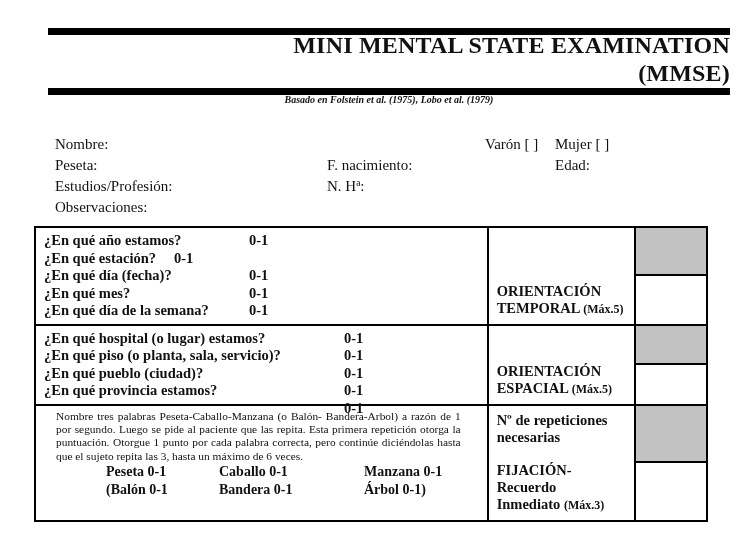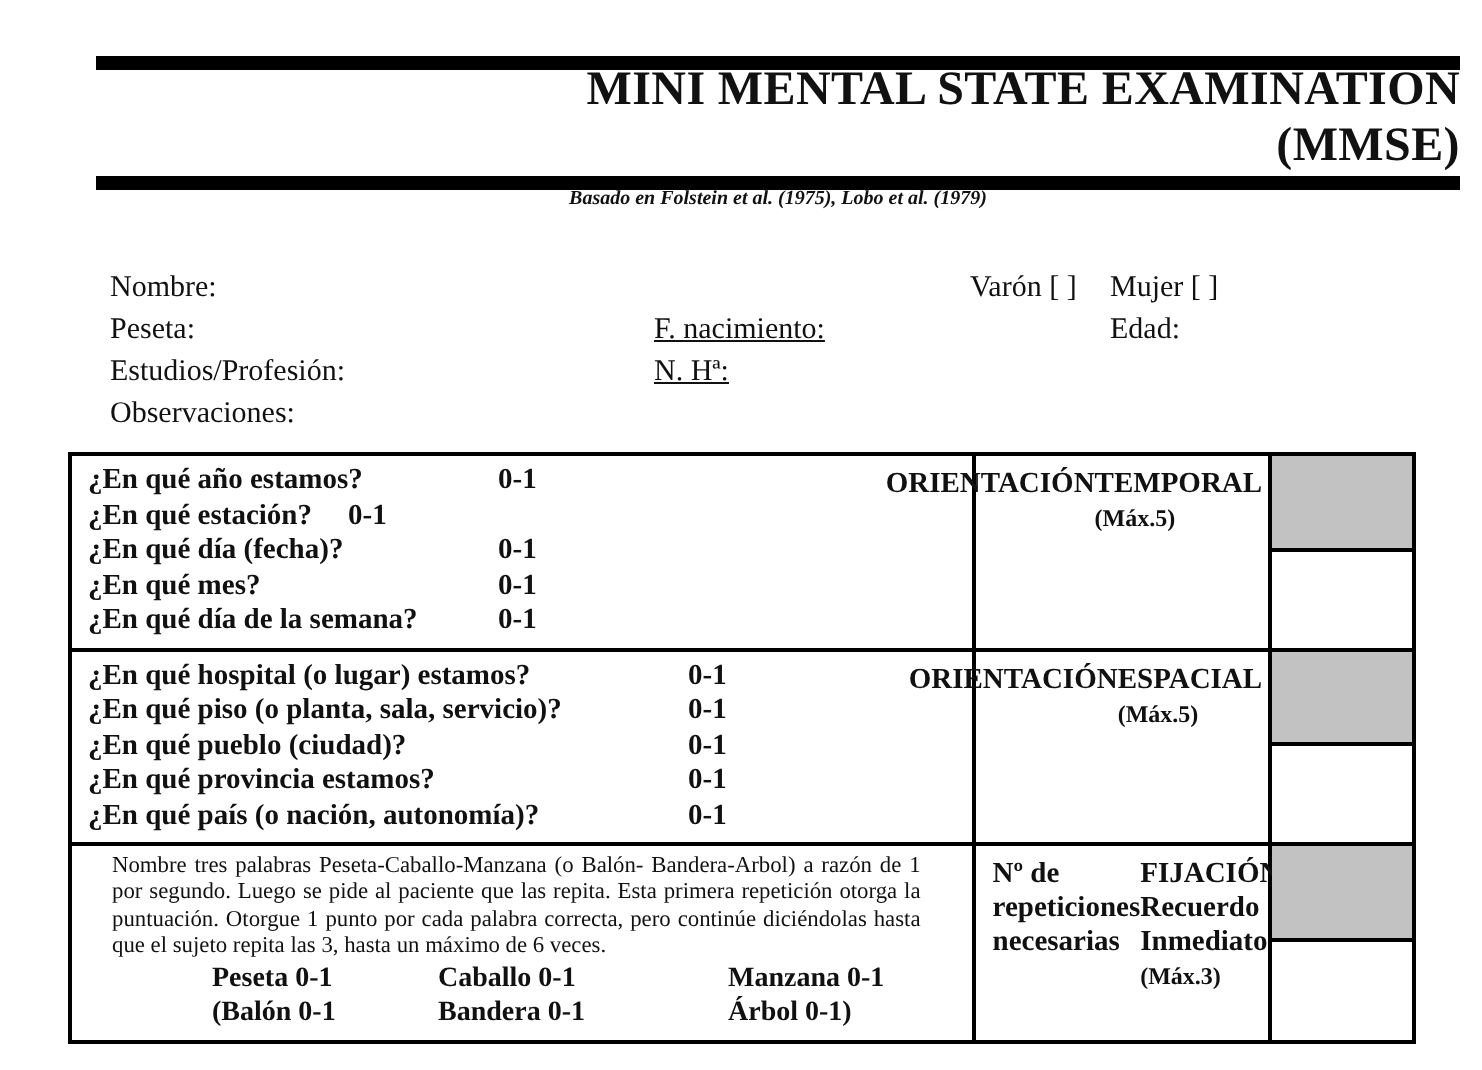--- a/index.html
+++ b/index.html
@@ -66,21 +66,21 @@
     font-size: 15px;
     line-height: 21px;
   }
   .field-row {
     position: relative;
     height: 21px;
     white-space: nowrap;
   }
   .fld { position: absolute; top: 0; }
   .col-a { left: 0px; }
-  .col-b { left: 272px; text-decoration: underline; }
+  .col-b { left: 272px; }
   .col-c { left: 430px; font-family: Liberation Serif, serif; }
   .col-d { left: 500px; }
 
   
   .table {
     position: absolute;
     left: 34px;
     top: 226px;
     width: 674px;
     border-left: 2.5px solid #000;
@@ -97,21 +97,21 @@
     box-sizing: border-box;
     border-right: 2.5px solid #000;
     padding: 4px 16px 4px 8px;
   }
   .lcell {
     width: 148px;
     box-sizing: border-box;
     border-right: 2.5px solid #000;
     padding: 6px 4px 6px 8px;
     display: flex;
-    flex-direction: row;
+    flex-direction: column;
     justify-content: flex-end;
     font-weight: bold;
     font-size: 14.5px;
     line-height: 17px;
   }
   .scell {
     width: 72px;
     box-sizing: border-box;
     border-right: 2.5px solid #000;
     display: flex;
@@ -255,21 +255,20 @@
         </div>
         <div class="q">
           <span>¿En qué pueblo (ciudad)?</span>
           <span class="pts pts-b">0-1</span>
         </div>
         <div class="q">
           <span>¿En qué provincia estamos?</span>
           <span class="pts pts-b">0-1</span>
         </div>
         <div class="q">
-          <span>¿En qué país (o nación, autonomía)?</span>
           <span class="pts pts-b">0-1</span>
         </div>
       </div>
       <div class="lcell">
         <div>ORIENTACIÓN</div>
         <div>
           <span>ESPACIAL</span>
           <span class="small-caps">(Máx.5)</span>
         </div>
       </div>

